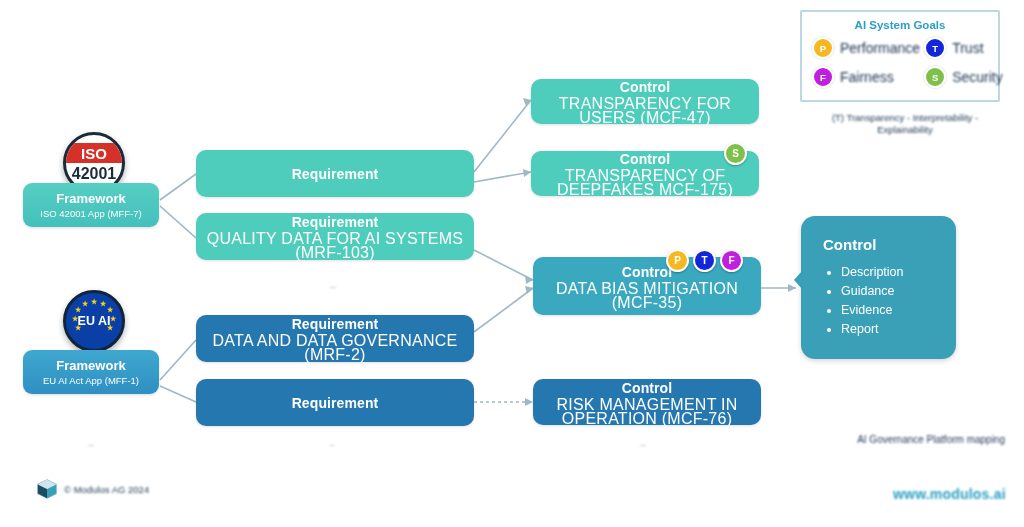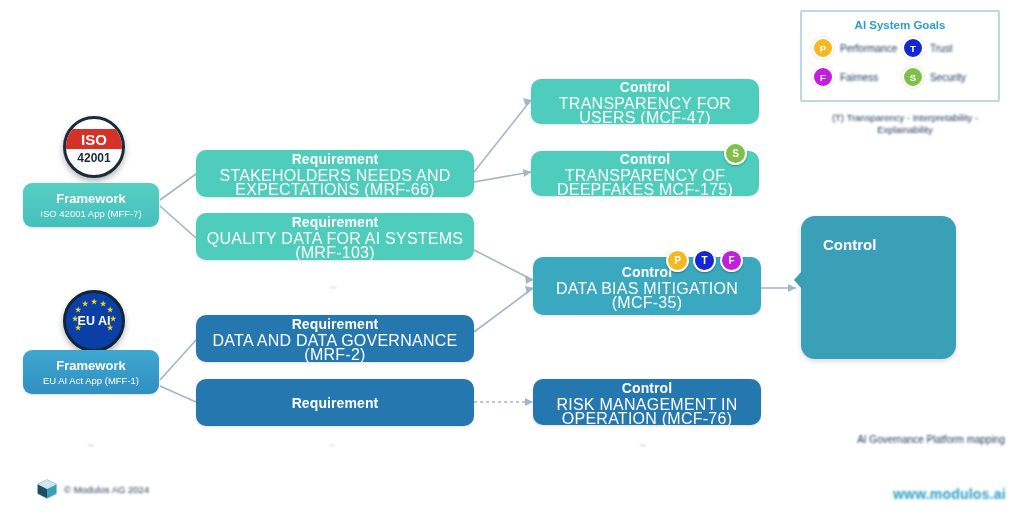--- a/index.html
+++ b/index.html
@@ -87,21 +87,21 @@
     color: #fff;
     font-weight: bold;
     font-size: 15px;
     width: 100%;
     text-align: center;
     padding: 3px 0 2px;
     line-height: 15px;
   }
   .emblem-iso .iso-bot {
     color: #1b2b3a;
-    font-size: 12px;
+    font-size: 16px;
     font-weight: bold;
     padding-top: 2px;
   }
   .emblem-eu {
     background: #0b3fa8;
     border: 3px solid #10243b;
     color: #ffffff;
     font-weight: bold;
     font-size: 12.5px;
   }
@@ -186,21 +186,21 @@
   .legend-item { display: flex; align-items: center; gap: 6px; }
   .legend-item .dot {
     width: 18px; height: 18px; border-radius: 50%;
     color: #fff; font-size: 9.5px; font-weight: bold;
     display: flex; align-items: center; justify-content: center;
     border: 2px solid #ffffff;
     box-shadow: 0 0 0 1px rgba(0,0,0,0.07);
     flex: none;
   }
   .legend-item .lbl {
-    font-size: 10px;
+    font-size: 14px;
     color: #1a3350;
     filter: blur(0.9px);
   }
   .legend-note {
     position: absolute;
     font-size: 9.5px;
     color: #1a3350;
     filter: blur(1px);
     text-align: center;
     line-height: 12px;
@@ -283,21 +283,21 @@
     <polygon points="533,288 525,286 527,294"></polygon>
     <polygon points="533,402 525,398 525,406"></polygon>
     <polygon points="796,288 788,284 788,292"></polygon>
     <polygon points="196,174 204,171 203,179"></polygon>
     <polygon points="196,238 204,234 204,242"></polygon>
     <polygon points="196,340 204,336 204,344"></polygon>
     <polygon points="196,402 204,398 204,406"></polygon>
   </g>
 </svg>
 
-<div class="emblem emblem-iso" style="left:63px; top:116px;">
+<div class="emblem emblem-iso" style="left:63px; top:132px;">
   <div class="iso-top">ISO</div>
   <div class="iso-bot">42001</div>
 </div>
 <div class="framework teal-grad" style="left:23px; top:183px;">
   <div class="title">Framework</div>
   <div class="sub">ISO 42001 App (MFF-7)</div>
 </div>
 
 <div class="emblem emblem-eu" style="left:63px; top:290px;">
   <div class="eu-stars">
@@ -313,21 +313,20 @@
   </div>
   <span>EU AI</span>
 </div>
 <div class="framework blue-grad" style="left:23px; top:350px;">
   <div class="title">Framework</div>
   <div class="sub">EU AI Act App (MFF-1)</div>
 </div>
 
 <div class="node teal-light" style="left:196px; top:150px; width:278px; height:47px;">
   <div class="title">Requirement</div>
-  <div class="sub">STAKEHOLDERS NEEDS AND EXPECTATIONS  (MRF-66)</div>
 </div>
 
 <div class="node teal-light" style="left:196px; top:213px; width:278px; height:47px;">
   <div class="title">Requirement</div>
   <div class="sub">QUALITY DATA FOR AI SYSTEMS  (MRF-103)</div>
 </div>
 
 <div class="node blue-deep" style="left:196px; top:315px; width:278px; height:47px;">
   <div class="title">Requirement</div>
   <div class="sub">DATA AND DATA GOVERNANCE  (MRF-2)</div>
@@ -357,20 +356,26 @@
 </div>
 
 <div class="node blue-deep" style="left:533px; top:379px; width:228px; height:46px;">
   <div class="title">Control</div>
   <div class="sub">RISK MANAGEMENT IN OPERATION (MCF-76)</div>
 </div>
 
 <div class="detail-card" style="left:801px; top:216px; width:155px; height:143px;">
   <div class="detail-notch"></div>
   <div class="dtitle">Control</div>
+  <ul>
+    <li>Description</li>
+    <li>Guidance</li>
+    <li>Evidence</li>
+    <li>Report</li>
+  </ul>
 </div>
 
 <div class="legend" style="left:800px; top:10px; width:200px; height:92px;">
   <div class="legend-title">AI System Goals</div>
   <div class="legend-grid">
     <div class="legend-item">
       <div class="dot b-p">P</div>
       <div class="lbl">Performance</div>
     </div>
     <div class="legend-item">

